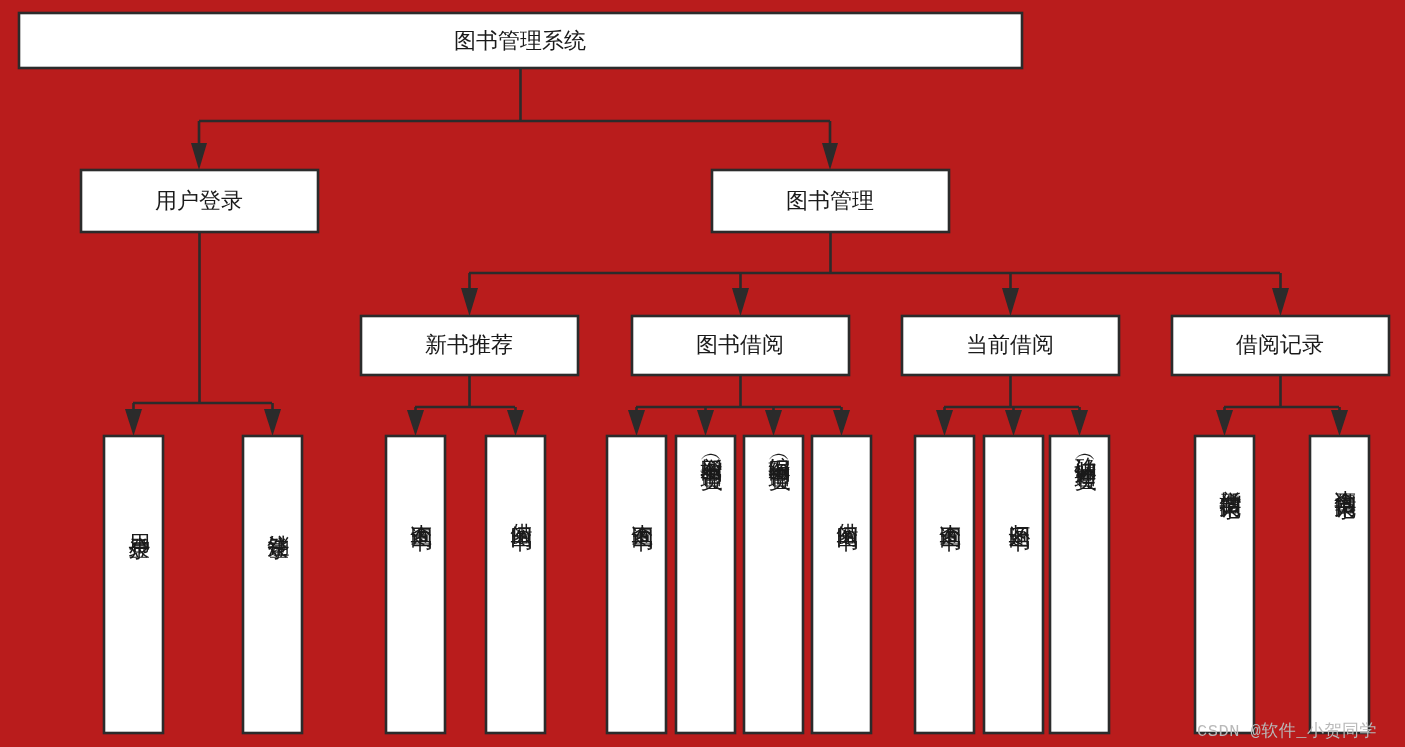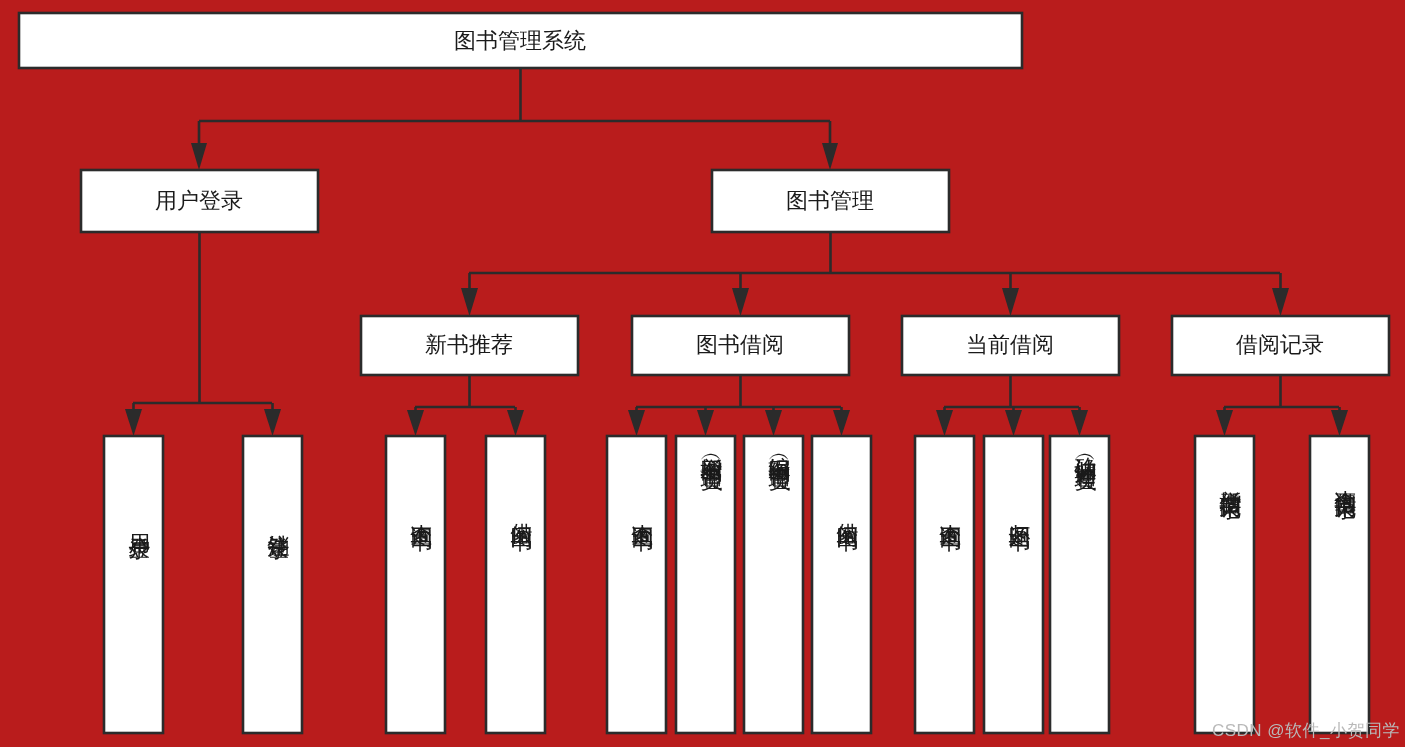--- a/index.html
+++ b/index.html
@@ -47,23 +47,23 @@
     stroke: #2b2b2b;
     stroke-width: 2.6;
     fill: none;
   }
   .arrow-head {
     fill: #2b2b2b;
     stroke: none;
   }
   .watermark {
     position: absolute;
-    right: 5px;
+    right: 28px;
     bottom: 5px;
-    font-family: Liberation Sans, sans-serif;
+    font-family: Liberation Mono, monospace;
     font-size: 17px;
     color: #b9b9b9;
     white-space: nowrap;
     letter-spacing: 0.5px;
   }
 </style>
 </head>
 <body>
 
 <div id="page">

